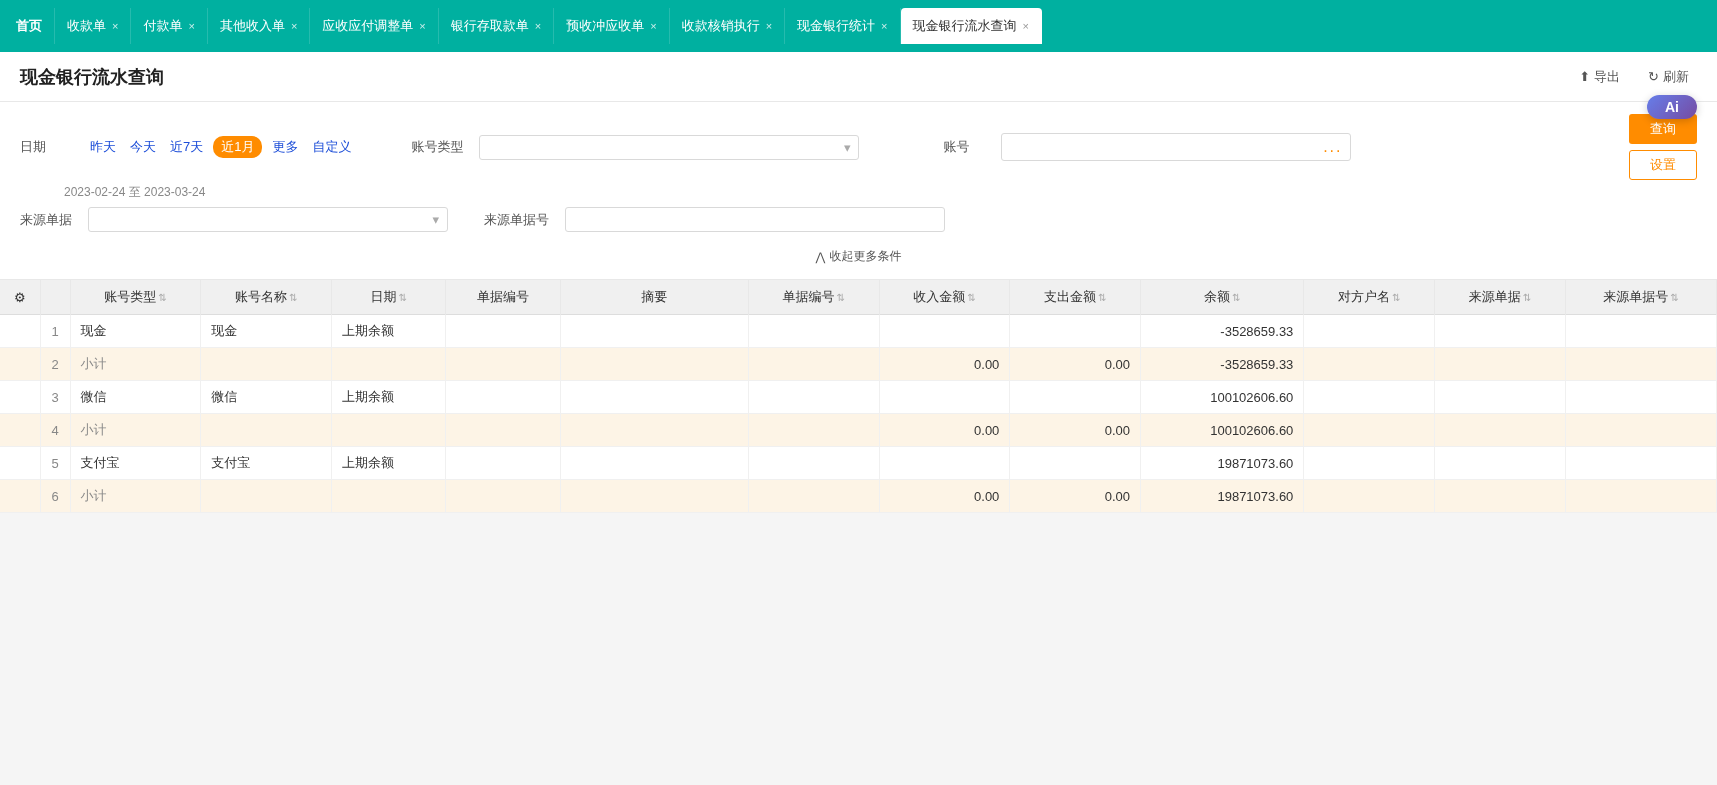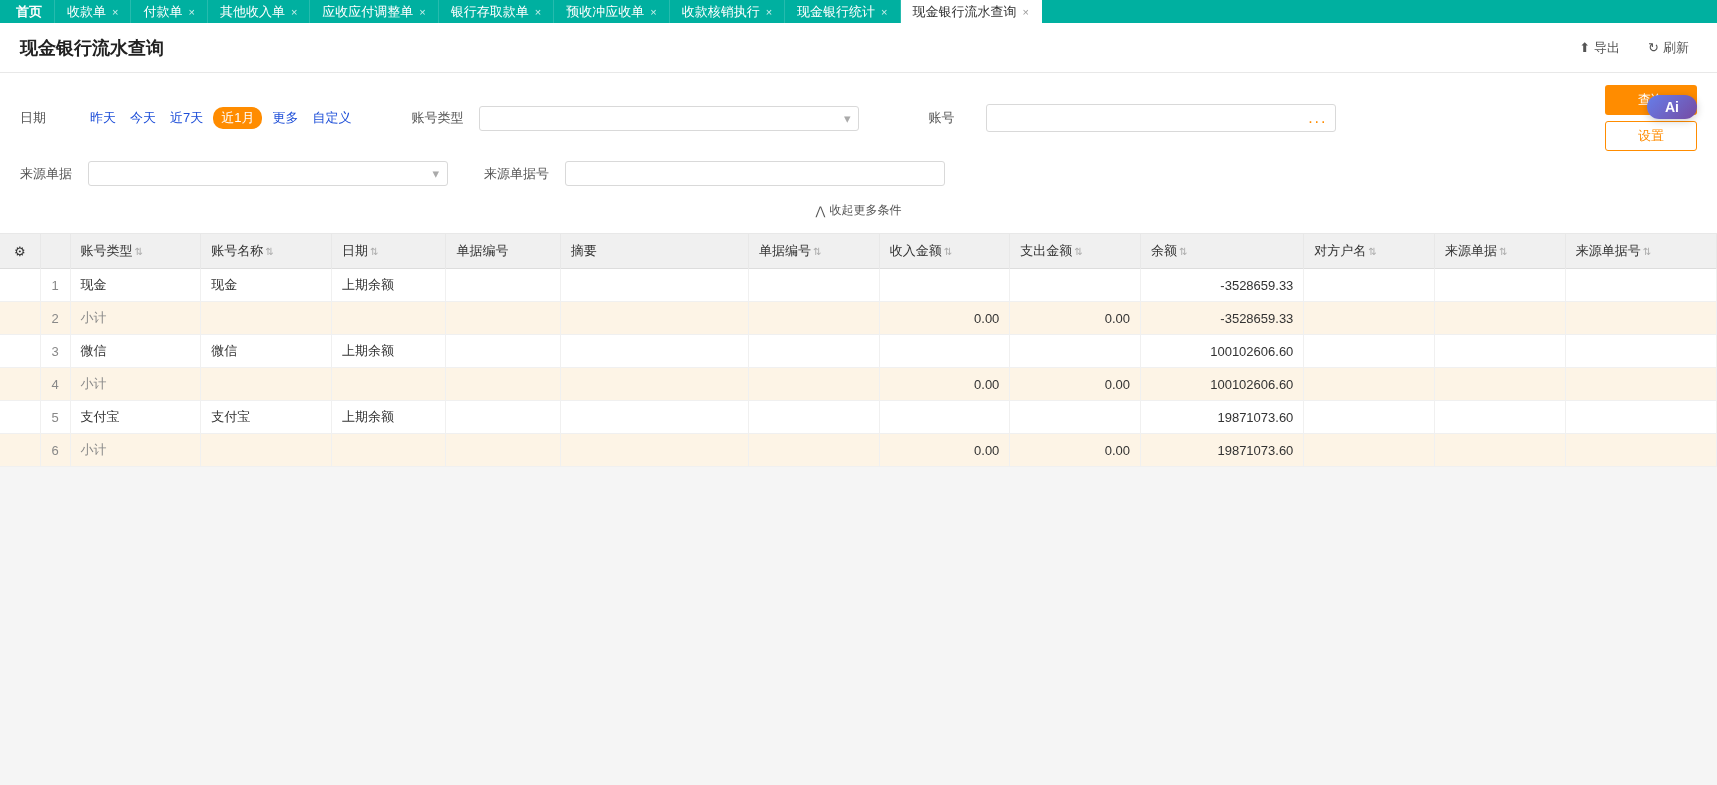--- a/index.html
+++ b/index.html
@@ -3,21 +3,21 @@
   <meta charset="utf-8">
   <style>
     * { box-sizing: border-box; margin: 0; padding: 0; }
     body { font-family: 'Microsoft YaHei', Arial, sans-serif; font-size: 13px; background: #f5f5f5; color: #333; }
 
     
     .top-nav {
       background: #00b0a0;
       display: flex;
       align-items: center;
-      height: 23px;
+      height: 52px;
       padding: 0 0 0 4px;
       overflow: hidden;
     }
     .nav-tab {
       display: inline-flex;
       align-items: center;
       height: 36px;
       padding: 0 12px;
       color: #fff;
       font-size: 13px;
@@ -152,21 +152,21 @@
       border-radius: 3px;
       padding: 6px 20px;
       cursor: pointer;
       font-size: 13px;
     }
     .settings-btn {
       background: #fff;
       color: #ff8c00;
       border: 1px solid #ff8c00;
       border-radius: 3px;
-      padding: 5px 32px;
+      padding: 5px 20px;
       cursor: pointer;
       font-size: 13px;
     }
     .btn-group-right {
       display: flex;
       flex-direction: column;
       gap: 6px;
       margin-left: auto;
     }
     .collapse-bar {
@@ -190,21 +190,21 @@
       width: 100%;
       border-collapse: collapse;
       font-size: 13px;
     }
     thead tr {
       background: #f0f0f0;
       border-bottom: 1px solid #ddd;
     }
     thead th {
       padding: 8px 10px;
-      text-align: left;
+      text-align: center;
       font-weight: normal;
       color: #333;
       border-right: 1px solid #e8e8e8;
       white-space: nowrap;
       user-select: none;
     }
     thead th .sort-icon {
       color: #aaa;
       font-size: 10px;
       margin-left: 2px;
@@ -316,29 +316,32 @@
       <span class="date-shortcut">更多</span>
       <span class="date-shortcut">自定义</span>
     </div>
 
     <span class="filter-label" style="margin-left:40px;">账号类型</span>
     <div class="filter-select" style="min-width:380px;">
       <span></span>
       <span class="arrow">▾</span>
     </div>
 
-    <span class="filter-label" style="margin-left:45px;padding-left:8px;">账号</span>
+    <span class="filter-label" style="margin-left:60px;padding-left:8px;">账号</span>
     <div class="account-input-wrap">
       <span style="flex:1;"></span>
       <span class="dots-btn">...</span>
     </div>
     <div class="btn-group-right">
       <button class="query-btn">查询</button>
       <button class="settings-btn">设置</button>
     </div>
+  </div>
+  <div style="margin-left:40px; margin-top:-6px; margin-bottom:6px;">
+    <span class="date-range">2023-02-24 至 2023-03-24</span>
   </div>
   <div class="filter-row">
     <span class="filter-label">来源单据</span>
     <div class="filter-select" style="min-width:360px;">
       <span></span>
       <span class="arrow">▾</span>
     </div>
     <span class="filter-label" style="margin-left:20px;">来源单据号</span>
     <input class="filter-input" style="min-width: 380px;" type="text">
   </div>

